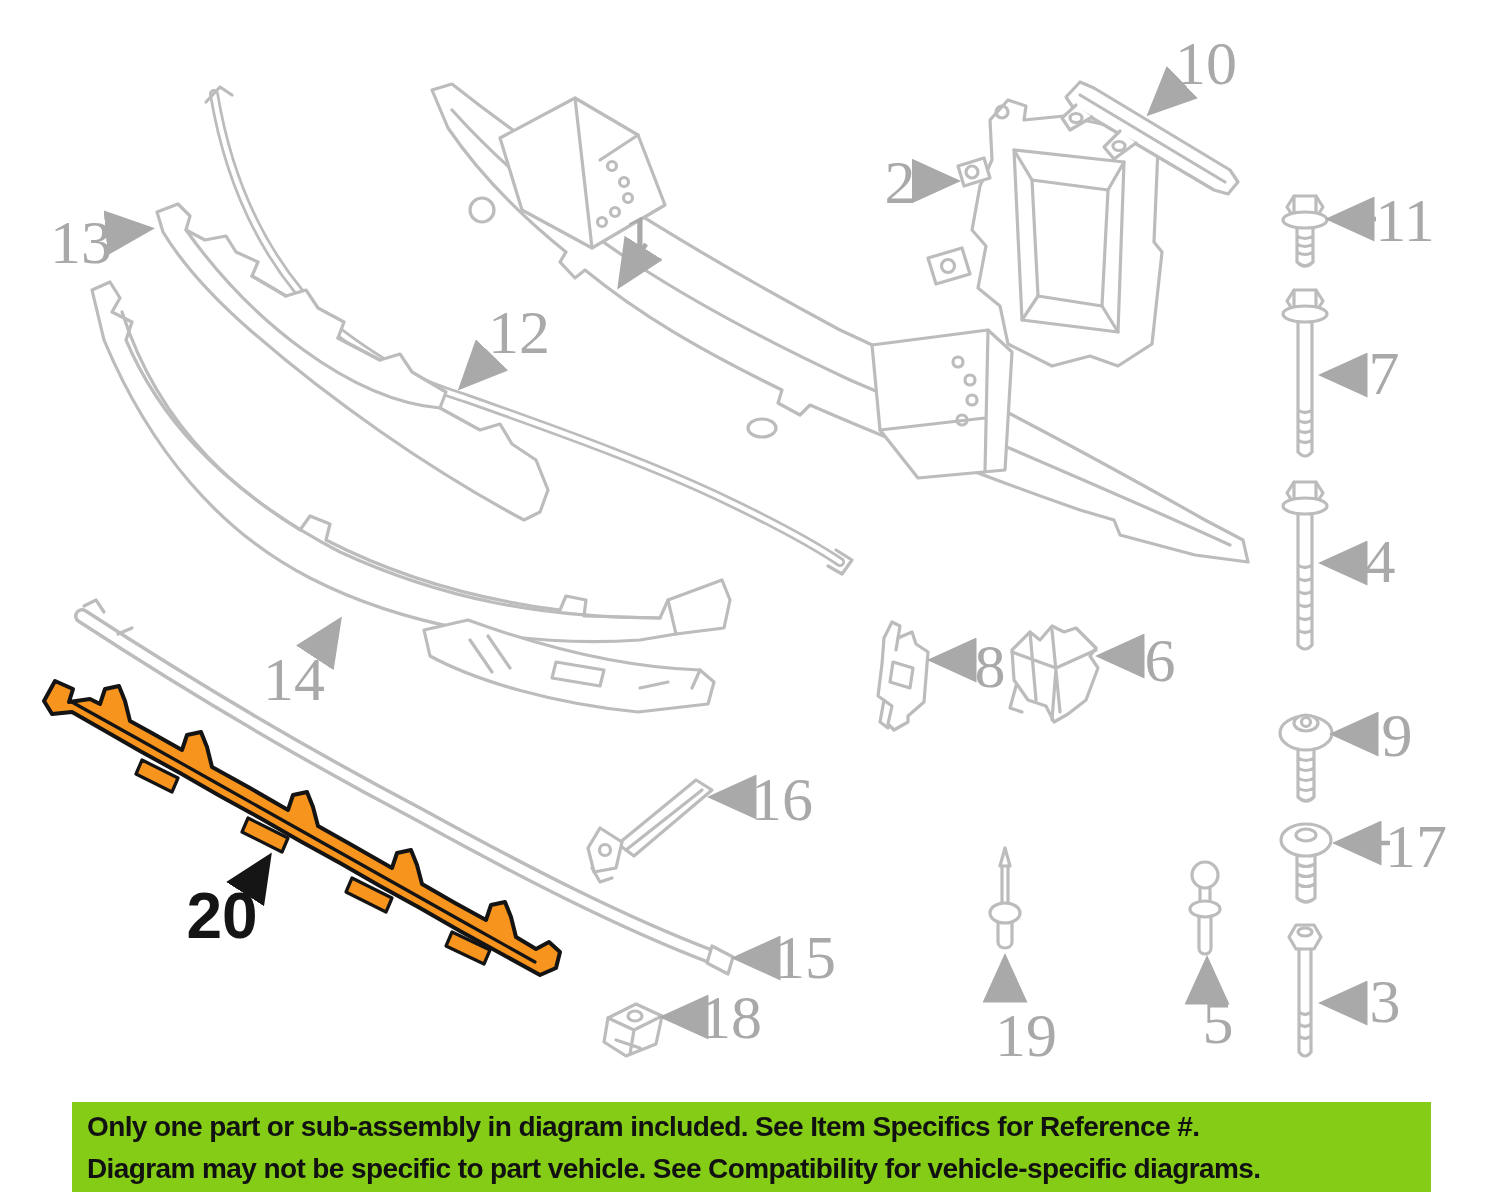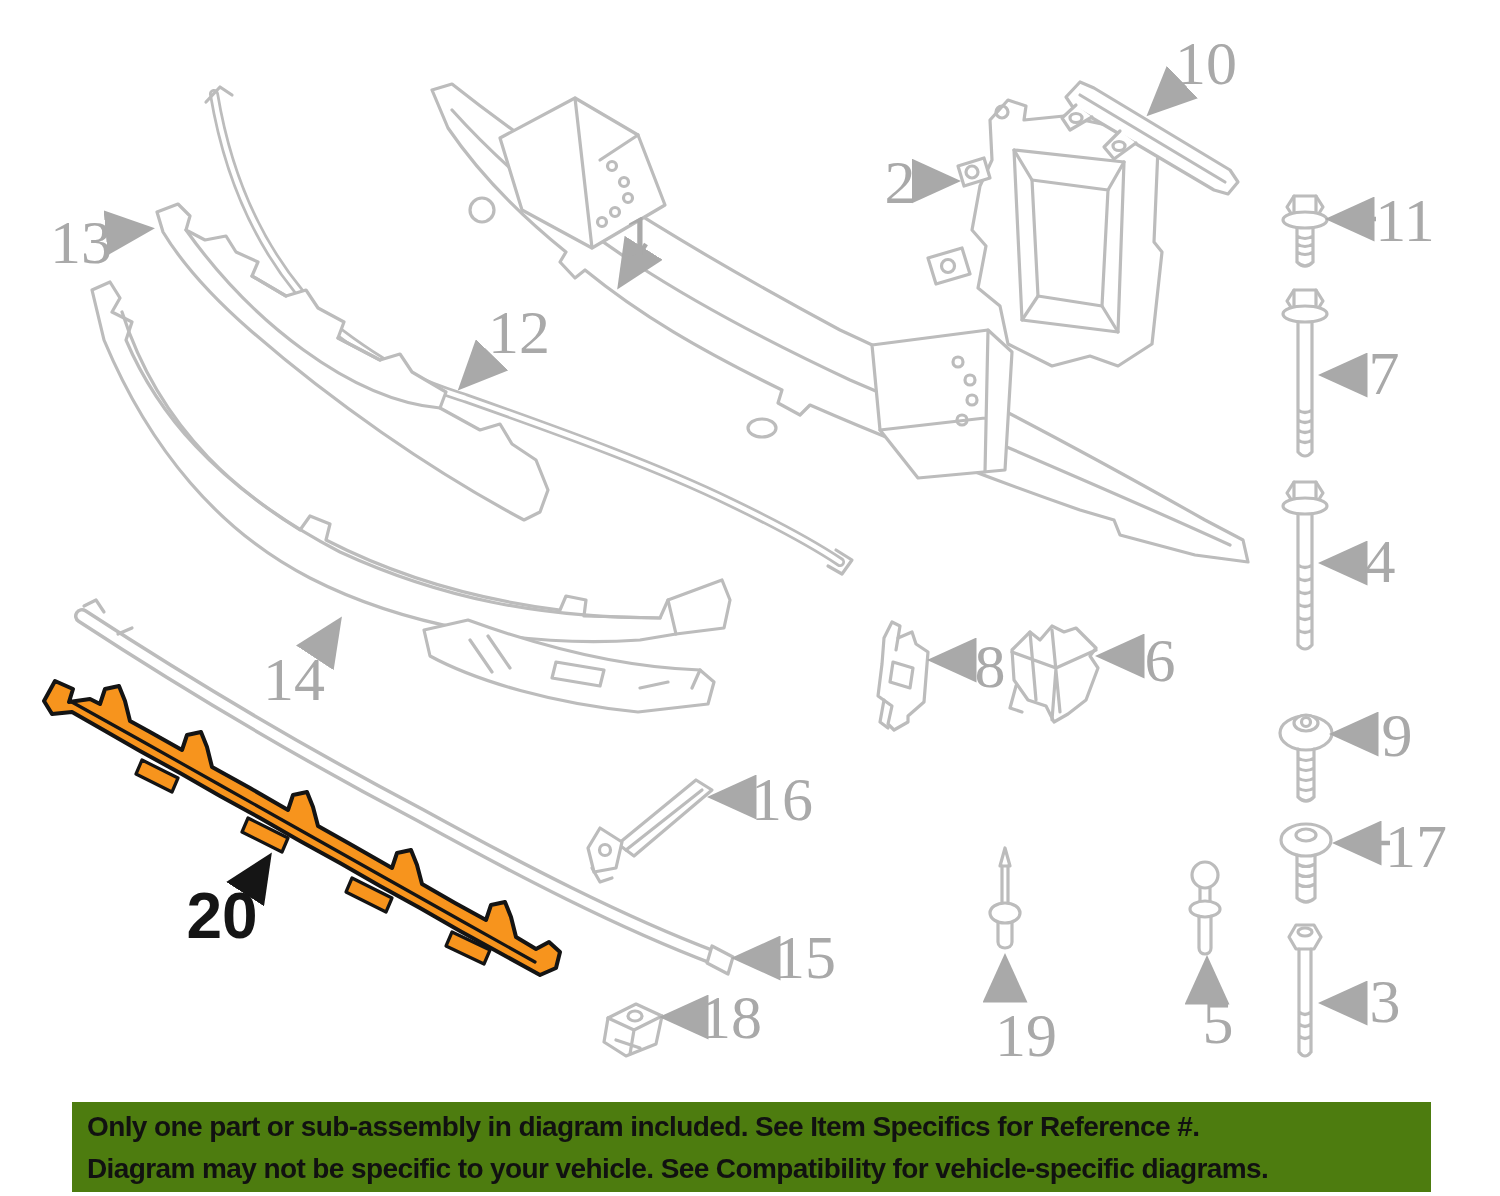--- a/index.html
+++ b/index.html
@@ -18,21 +18,21 @@
   .bandcore{fill:none;stroke:#ffffff;stroke-linecap:round;}
   .callout{font-family:"Liberation Serif","DejaVu Serif",serif;font-size:62px;fill:#a9a9a9;text-anchor:middle;}
   .callout-black{font-family:"Liberation Sans",sans-serif;font-weight:600;font-size:64px;fill:#151515;text-anchor:middle;}
   .arrow{stroke:#a9a9a9;stroke-width:4.5;fill:none;}
   .arrow-black{stroke:#151515;stroke-width:4.5;fill:none;}
   .hl{fill:#f7941d;stroke:#141414;stroke-width:4;stroke-linejoin:round;}
   .hl-detail{fill:none;stroke:#141414;stroke-width:3.2;stroke-linejoin:round;stroke-linecap:round;}
   .hl-pad{fill:#f7941d;stroke:#141414;stroke-width:3.2;stroke-linejoin:round;}
   .banner{
     position:absolute;left:72px;top:1102px;width:1359px;height:90px;
-    background:#4d7c0f;color:#111111;
+    background:#84cc16;color:#111111;
     font-weight:700;font-size:28px;letter-spacing:-0.6px;
     line-height:42px;padding:4px 0 0 15px;box-sizing:border-box;
     white-space:nowrap;
   }
 </style>
 </head>
 <body>
 
 <div class="stage">
 <svg width="1500" height="1196" viewBox="0 0 1500 1196">
@@ -246,15 +246,15 @@
     <text class="callout" x="782" y="820">16</text>
     <text class="callout" x="1416" y="867">17</text>
     <text class="callout" x="731" y="1038">18</text>
     <text class="callout" x="1026" y="1056">19</text>
     <text class="callout-black" x="222" y="938">20</text>
   </g>
 </svg>
 
   <div class="banner">
     <div>Only one part or sub-assembly in diagram included. See Item Specifics for Reference #.</div>
-    <div>Diagram may not be specific to your vehicle. See Compatibility for vehicle-specific diagrams.</div>
+    <div>Diagram may not be specific to part vehicle. See Compatibility for vehicle-specific diagrams.</div>
   </div>
 </div>
 
 </body></html>

